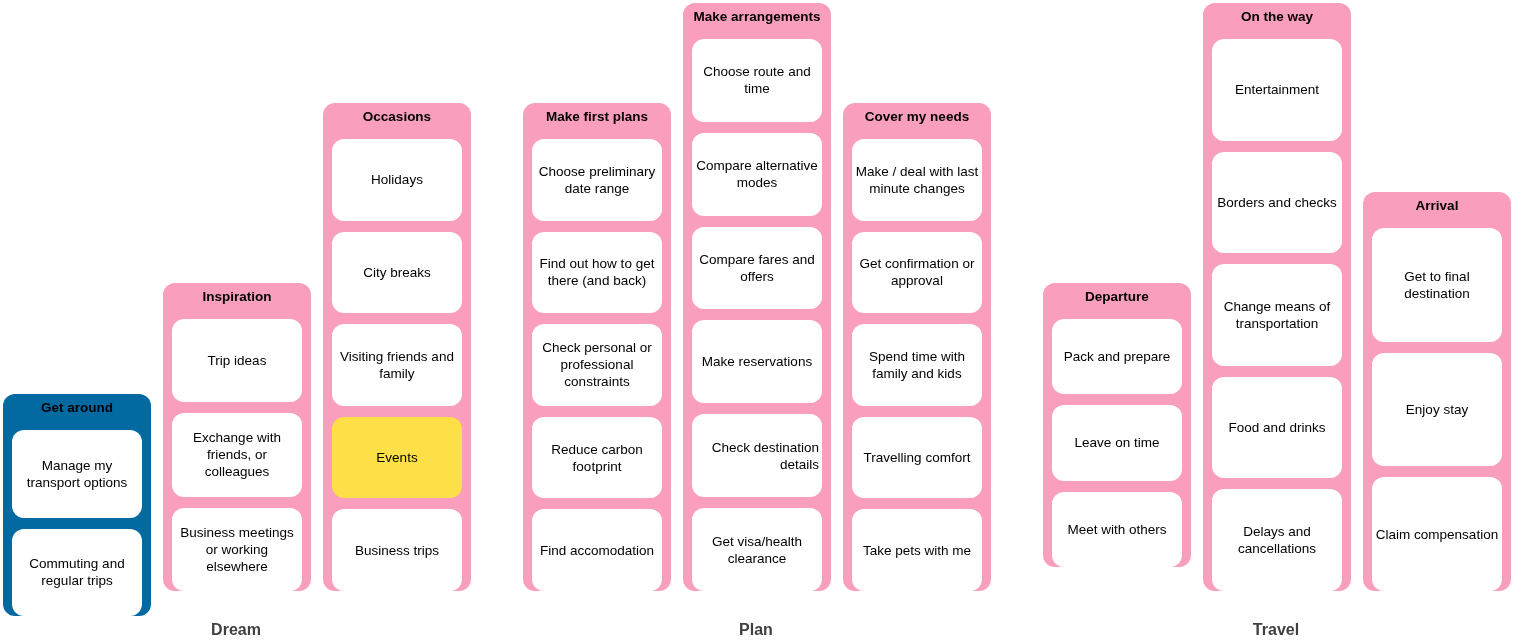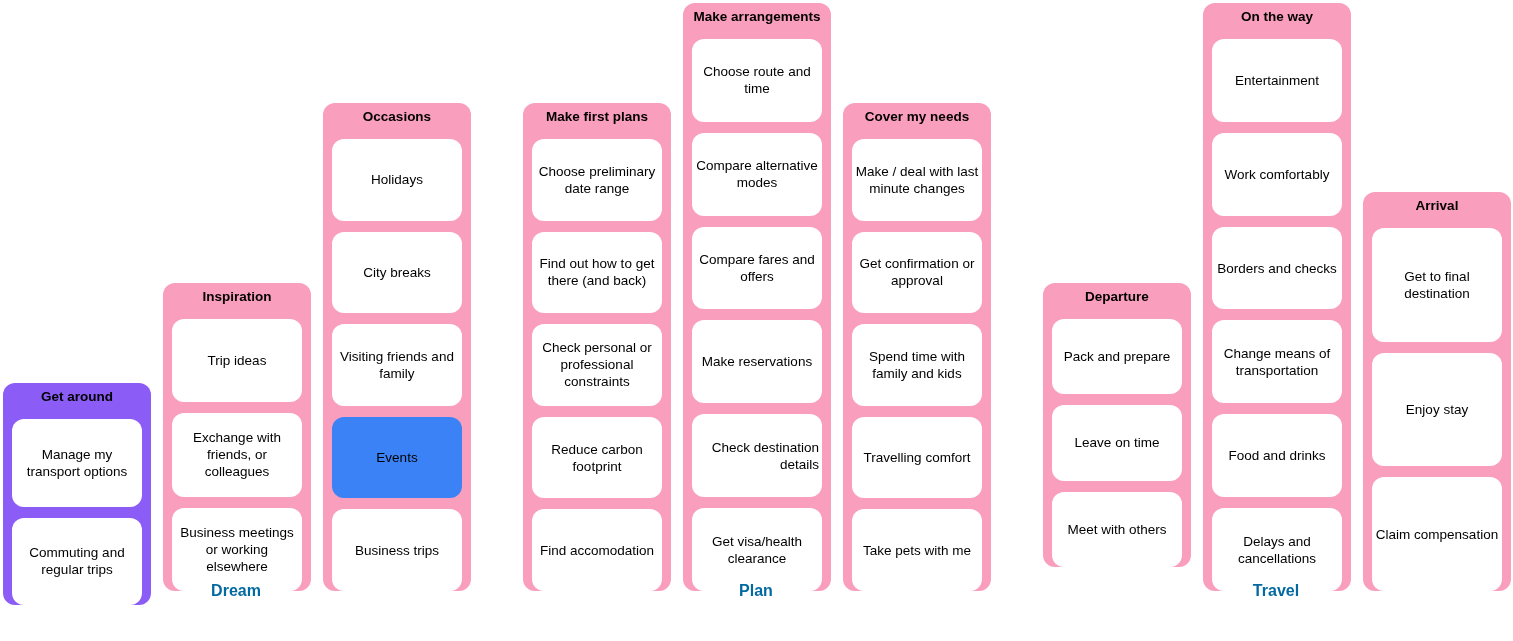--- a/index.html
+++ b/index.html
@@ -50,55 +50,55 @@
     justify-content: center;
     text-align: center;
     font-size: 13.5px;
     line-height: 17px;
     color: #000000;
     padding: 3px;
     box-sizing: border-box;
   }
   .phase-label {
     position: absolute;
-    top: 582px;
+    top: 621px;
     transform: translateX(-50%);
     font-weight: bold;
     font-size: 16px;
-    color: #0369a1;
+    color: #404040;
     white-space: nowrap;
   }
 </style>
 </head>
 <body>
 
 <div id="canvas">
   <div id="columns-root">
-      <div class="column" style="left: 3px; top: 383px; height: 222px; background: #8b5cf6;">
+      <div class="column" style="left: 3px; top: 394px; height: 222px; background: #0369a1;">
         <div class="column-header">Get around</div>
         <div class="cards">
           <div class="card" style="background: rgb(255, 255, 255);">Manage my transport options</div>
           <div class="card" style="background: rgb(255, 255, 255);">Commuting and regular trips</div>
         </div>
       </div>
       <div class="column" style="left: 163px; top: 283px; height: 308px; background: rgb(250, 158, 190);">
         <div class="column-header">Inspiration</div>
         <div class="cards">
           <div class="card" style="background: rgb(255, 255, 255);">Trip ideas</div>
           <div class="card" style="background: rgb(255, 255, 255);">Exchange with friends, or colleagues</div>
           <div class="card" style="background: rgb(255, 255, 255);">Business meetings or working elsewhere</div>
         </div>
       </div>
       <div class="column" style="left: 323px; top: 103px; height: 488px; background: rgb(250, 158, 190);">
         <div class="column-header">Occasions</div>
         <div class="cards">
           <div class="card" style="background: rgb(255, 255, 255);">Holidays</div>
           <div class="card" style="background: rgb(255, 255, 255);">City breaks</div>
           <div class="card" style="background: rgb(255, 255, 255);">Visiting friends and family</div>
-          <div class="card" style="background: #3b82f6;">Events</div>
+          <div class="card" style="background: #fde047;">Events</div>
           <div class="card" style="background: rgb(255, 255, 255);">Business trips</div>
         </div>
       </div>
       <div class="column" style="left: 523px; top: 103px; height: 488px; background: rgb(250, 158, 190);">
         <div class="column-header">Make first plans</div>
         <div class="cards">
           <div class="card" style="background: rgb(255, 255, 255);">Choose preliminary date range</div>
           <div class="card" style="background: rgb(255, 255, 255);">Find out how to get there (and back)</div>
           <div class="card" style="background: rgb(255, 255, 255);">Check personal or professional constraints</div>
           <div class="card" style="background: rgb(255, 255, 255);">Reduce carbon footprint</div>
@@ -131,21 +131,20 @@
         <div class="cards">
           <div class="card" style="background: rgb(255, 255, 255);">Pack and prepare</div>
           <div class="card" style="background: rgb(255, 255, 255);">Leave on time</div>
           <div class="card" style="background: rgb(255, 255, 255);">Meet with others</div>
         </div>
       </div>
       <div class="column" style="left: 1203px; top: 3px; height: 588px; background: rgb(250, 158, 190);">
         <div class="column-header">On the way</div>
         <div class="cards">
           <div class="card" style="background: rgb(255, 255, 255);">Entertainment</div>
-          <div class="card" style="background: rgb(255, 255, 255);">Work comfortably</div>
           <div class="card" style="background: rgb(255, 255, 255);">Borders and checks</div>
           <div class="card" style="background: rgb(255, 255, 255);">Change means of transportation</div>
           <div class="card" style="background: rgb(255, 255, 255);">Food and drinks</div>
           <div class="card" style="background: rgb(255, 255, 255);">Delays and cancellations</div>
         </div>
       </div>
       <div class="column" style="left: 1363px; top: 192px; height: 399px; background: rgb(250, 158, 190);">
         <div class="column-header">Arrival</div>
         <div class="cards">
           <div class="card" style="background: rgb(255, 255, 255);">Get to final destination</div>

